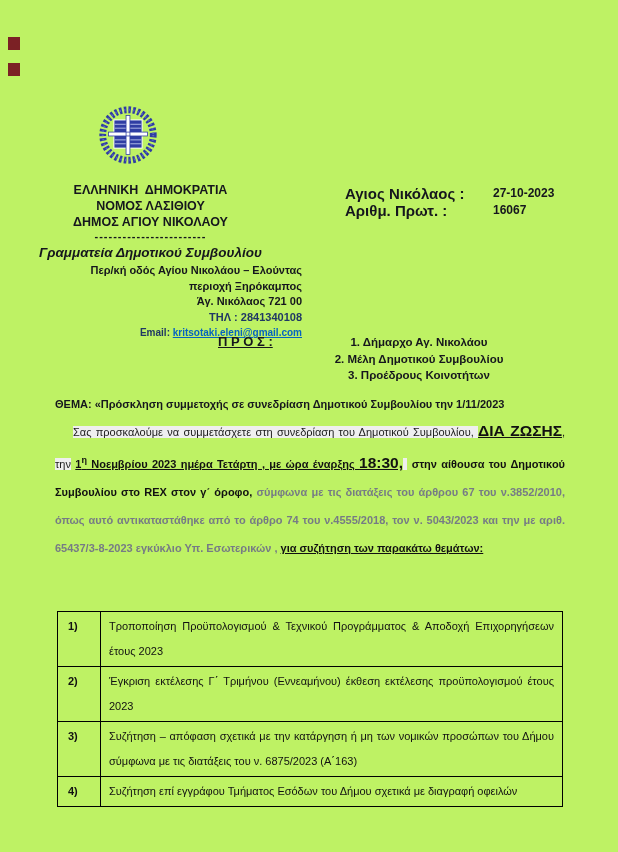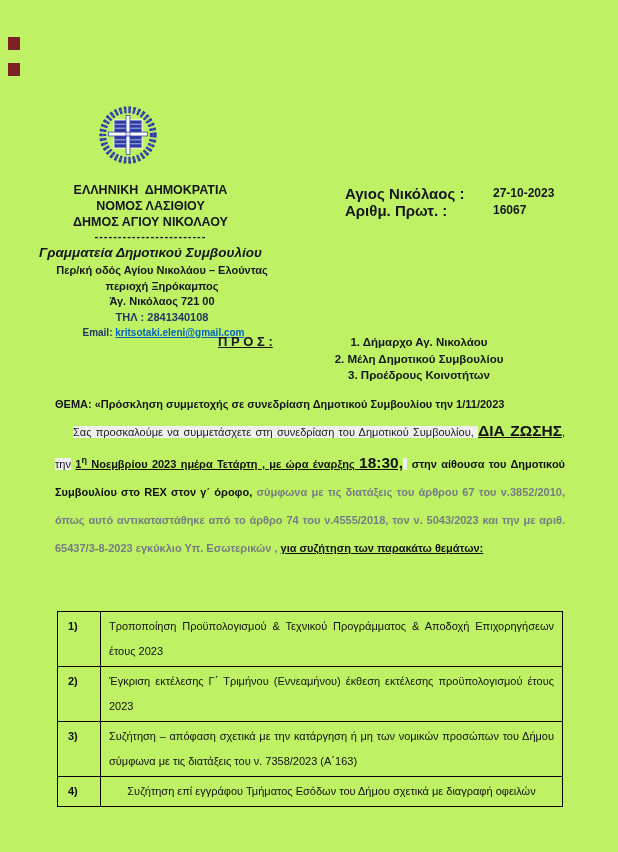--- a/index.html
+++ b/index.html
@@ -10,21 +10,21 @@
   .abs { position:absolute; }
 
   
   .mark { width:12px; height:13px; background:#7b2125; }
 
   
   .org-block { left:28px; top:182px; width:245px; text-align:center; }
   .org-line { font-weight:700; font-size:12.5px; line-height:16px; color:#15161d; white-space:pre; }
   .sep-line { font-weight:700; font-size:11px; line-height:13px; color:#15161d; letter-spacing:1px; }
   .dept-line { font-weight:700; font-style:italic; font-size:13.5px; line-height:19px; color:#15161d; }
-  .addr-block { left:22px; top:263px; width:280px; text-align:center; }
+  .addr-block { left:22px; top:263px; width:280px; text-align:right; }
   .addr-line { font-weight:700; font-size:11px; line-height:15.5px; color:#15161d; }
   .phone-line { font-weight:700; font-size:11px; line-height:15.5px; color:#203864; }
   .email-line { font-weight:700; font-size:10px; line-height:15.5px; color:#203864; padding-left:3px; }
   .email-link { color:#0563c1; text-decoration:underline; font-weight:700; }
 
   .ref-block { left:345px; top:185px; width:250px; }
   .ref-row { display:flex; line-height:17px; }
   .ref-label { width:148px; font-weight:700; font-size:15px; color:#15161d; }
   .ref-value { font-weight:700; font-size:12px; color:#15161d; }
 
@@ -48,21 +48,21 @@
   .seg-bold { font-weight:700; color:#111; }
   .seg-grey { font-weight:700; color:#767b85; }
   .seg-big sup, .seg-bold-u sup { font-size:9px; }
 
   
   .agenda { left:57px; top:611px; width:506px; border-collapse:collapse; }
   .agenda, .agenda td { border:1.5px solid #000; }
   .agenda td { vertical-align:top; font-size:11px; line-height:25px; padding:2px 8px; color:#111; }
   .agenda td.num { width:28px; font-weight:700; text-align:left; padding:2px 4px 2px 10px; }
   .agenda td.txt { text-align:justify; }
-  .agenda tr:last-child td.txt { text-align:center; }
+  .agenda tr:last-child td.txt { text-align:left; }
 </style>
 </head>
 <body>
 
 <div class="page">
 
   <div class="abs mark" style="left:8px; top:37px;"></div>
   <div class="abs mark" style="left:8px; top:63px;"></div>
 
   <div class="abs" style="left:94px; top:101px;">
@@ -139,21 +139,21 @@
       <tr>
         <td class="num">1)</td>
         <td class="txt">Τροποποίηση Προϋπολογισμού &amp; Τεχνικού Προγράμματος &amp; Αποδοχή Επιχορηγήσεων  έτους 2023</td>
       </tr>
       <tr>
         <td class="num">2)</td>
         <td class="txt">Έγκριση εκτέλεσης Γ΄ Τριμήνου (Εννεαμήνου) έκθεση εκτέλεσης προϋπολογισμού  έτους 2023</td>
       </tr>
       <tr>
         <td class="num">3)</td>
-        <td class="txt">Συζήτηση – απόφαση σχετικά με την κατάργηση ή μη των νομικών προσώπων του Δήμου σύμφωνα με τις διατάξεις του ν. 7358/2023 (Α΄163)</td>
+        <td class="txt">Συζήτηση – απόφαση σχετικά με την κατάργηση ή μη των νομικών προσώπων του Δήμου σύμφωνα με τις διατάξεις του ν. 6875/2023 (Α΄163)</td>
       </tr>
       <tr>
         <td class="num">4)</td>
         <td class="txt">Συζήτηση επί εγγράφου Τμήματος Εσόδων του Δήμου σχετικά με διαγραφή οφειλών</td>
       </tr>
     </tbody>
   </table>
 
 </div>
 

